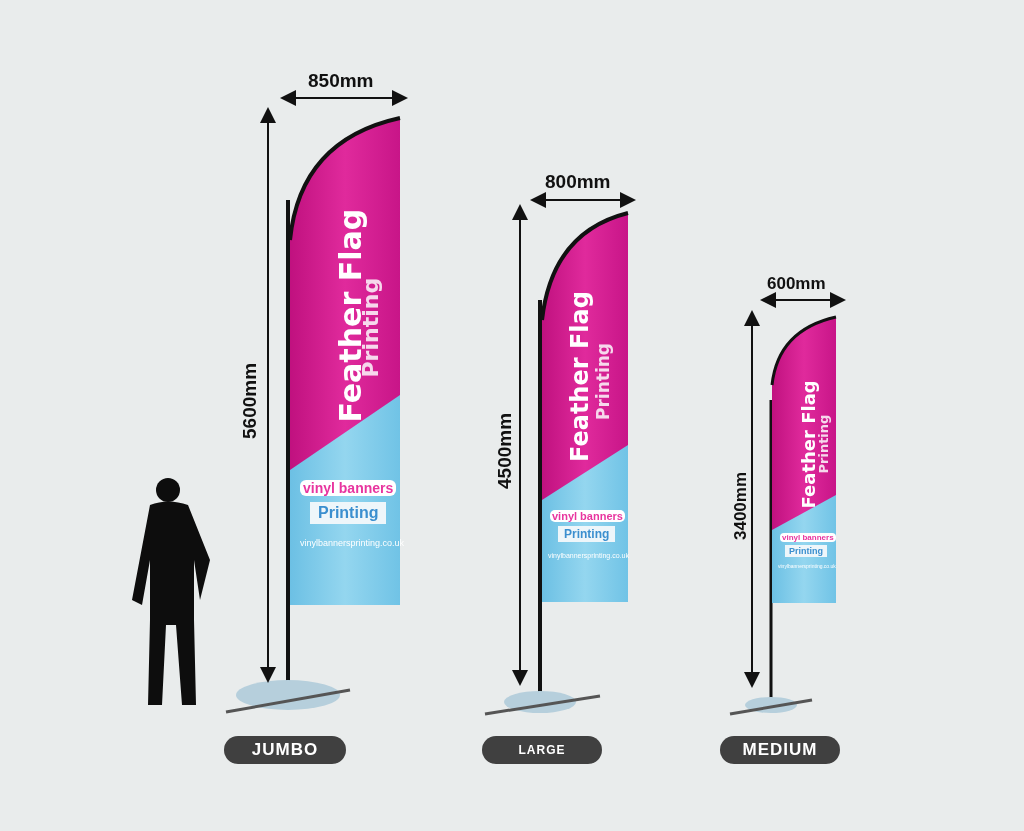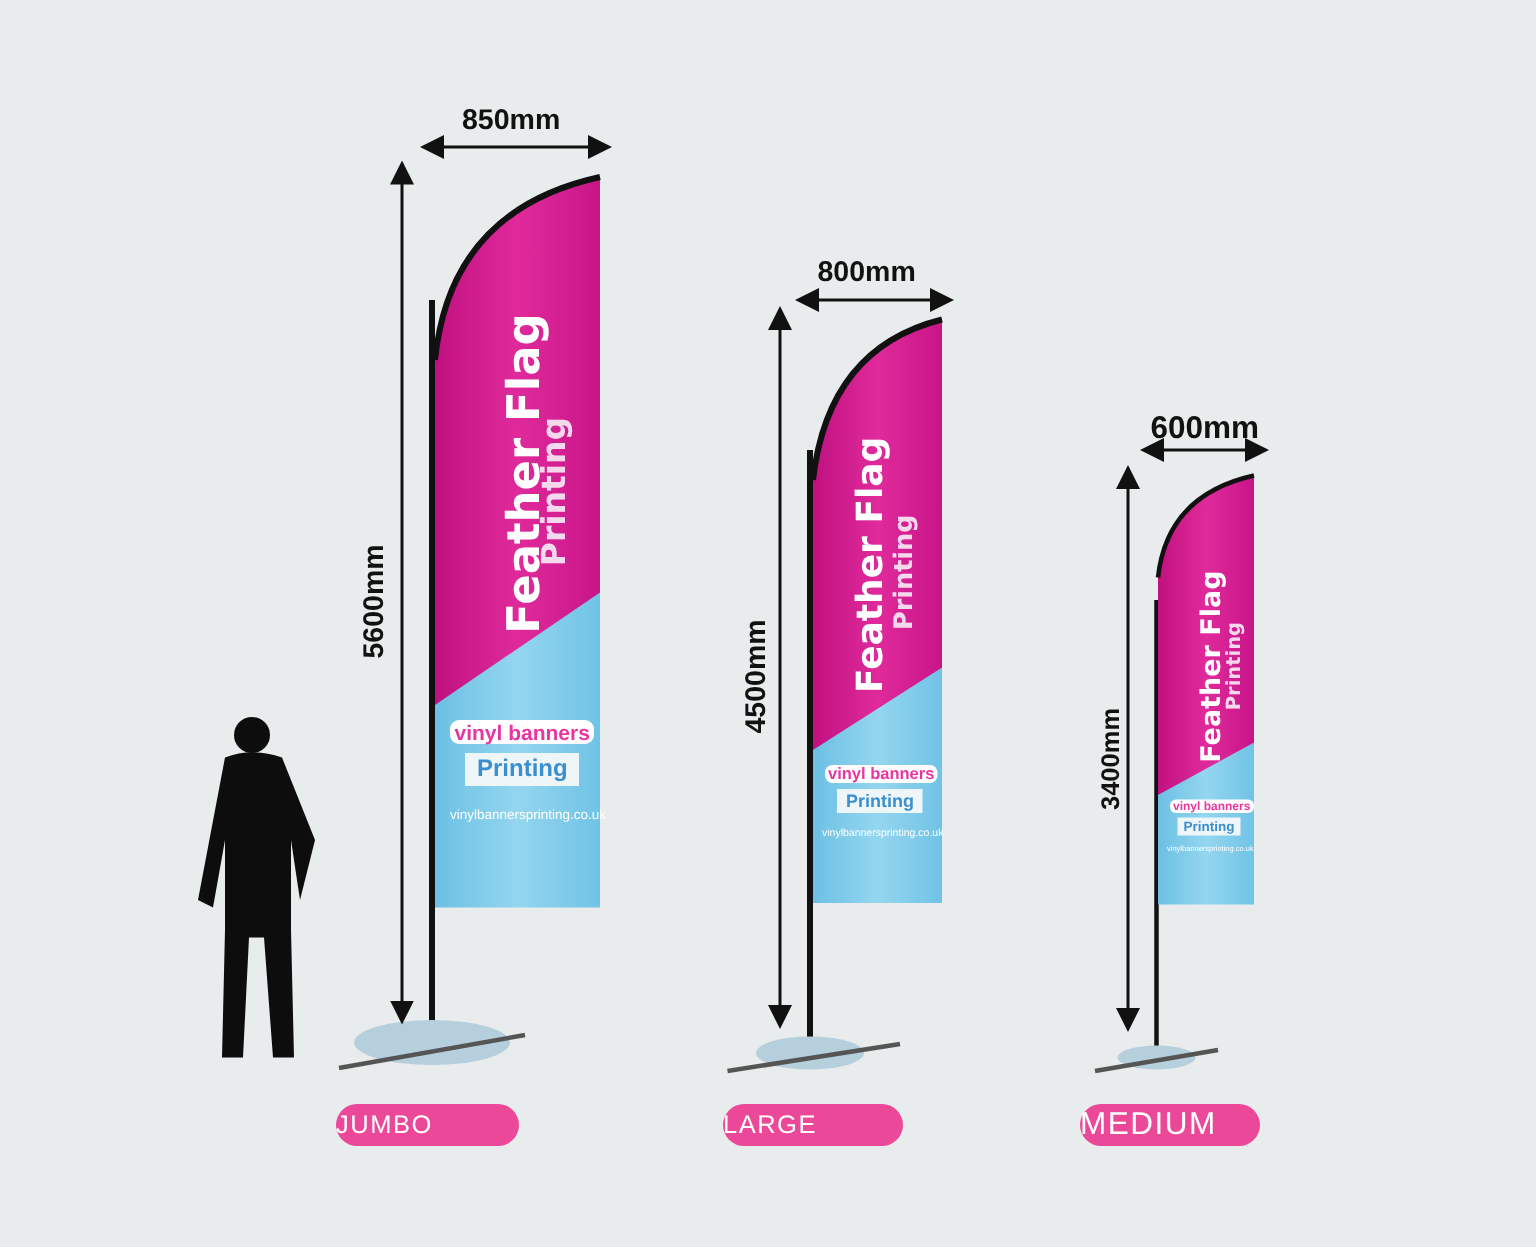--- a/index.html
+++ b/index.html
@@ -1,20 +1,20 @@
 <!DOCTYPE html>
 <html><head>
 <meta charset="utf-8">
 <style>
   html,body{margin:0;padding:0;}
   body{width:1024px;height:831px;background:#e9ecec;position:relative;overflow:hidden;font-family:"Liberation Sans",sans-serif;}
   .abs{position:absolute;}
   .dim-label{position:absolute;font-weight:bold;color:#111;font-size:19px;}
   .vlabel{transform:rotate(-90deg);transform-origin:center;white-space:nowrap;}
-  .pill{position:absolute;background:#ec4899;color:#fff;font-weight:normal;border-radius:14px;text-align:left;letter-spacing:1px;}
+  .pill{position:absolute;background:#404040;color:#fff;font-weight:bold;border-radius:14px;text-align:center;letter-spacing:1px;}
   svg{position:absolute;left:0;top:0;}
 </style>
 </head>
 <body>
 
 <svg width="1024" height="831">
   <defs>
     <marker id="ah" markerWidth="8" markerHeight="8" refX="4" refY="4" orient="auto-start-reverse">
       <path d="M0,0 L8,4 L0,8 z" fill="#111"></path>
     </marker>
@@ -87,18 +87,18 @@
 <div class="abs vlabel" style="left:738px;top:428px;width:140px;color:#fff;font-weight:bold;font-size:18px;font-family:'DejaVu Sans',sans-serif;">Feather Flag</div>
 <div class="abs vlabel" style="left:783px;top:426px;width:80px;color:#f6d8ec;font-weight:bold;font-size:13px;font-family:'DejaVu Sans',sans-serif;">Printing</div>
 <div class="abs" style="left:780px;top:533px;color:#e8359f;font-weight:bold;font-size:8px;background:#fff;border-radius:4px;padding:0 2px;">vinyl banners</div>
 <div class="abs" style="left:785px;top:545px;color:#3b8fcf;font-weight:bold;font-size:9px;background:#eef6fa;padding:1px 4px;">Printing</div>
 <div class="abs" style="left:778px;top:563px;color:#fff;font-size:5px;">vinylbannersprinting.co.uk</div>
 
 <div class="dim-label" style="left:308px;top:70px;">850mm</div>
 <div class="dim-label vlabel" style="left:205px;top:383px;width:90px;">5600mm</div>
 <div class="dim-label" style="left:545px;top:171px;">800mm</div>
 <div class="dim-label vlabel" style="left:460px;top:433px;width:90px;">4500mm</div>
-<div class="dim-label" style="left:767px;top:274px;font-size:21px;">600mm</div>
+<div class="dim-label" style="left:767px;top:274px;font-size:17px;">600mm</div>
 <div class="dim-label vlabel" style="left:696px;top:485px;width:90px;font-size:17px;">3400mm</div>
 
 <div class="pill" style="left:224px;top:736px;width:122px;height:28px;line-height:28px;font-size:17px;">JUMBO</div>
-<div class="pill" style="left:482px;top:736px;width:120px;height:28px;line-height:28px;font-size:17px;">LARGE</div>
-<div class="pill" style="left:720px;top:736px;width:120px;height:28px;line-height:28px;font-size:21px;">MEDIUM</div>
+<div class="pill" style="left:482px;top:736px;width:120px;height:28px;line-height:28px;font-size:12px;">LARGE</div>
+<div class="pill" style="left:720px;top:736px;width:120px;height:28px;line-height:28px;font-size:17px;">MEDIUM</div>
 
 </body></html>

